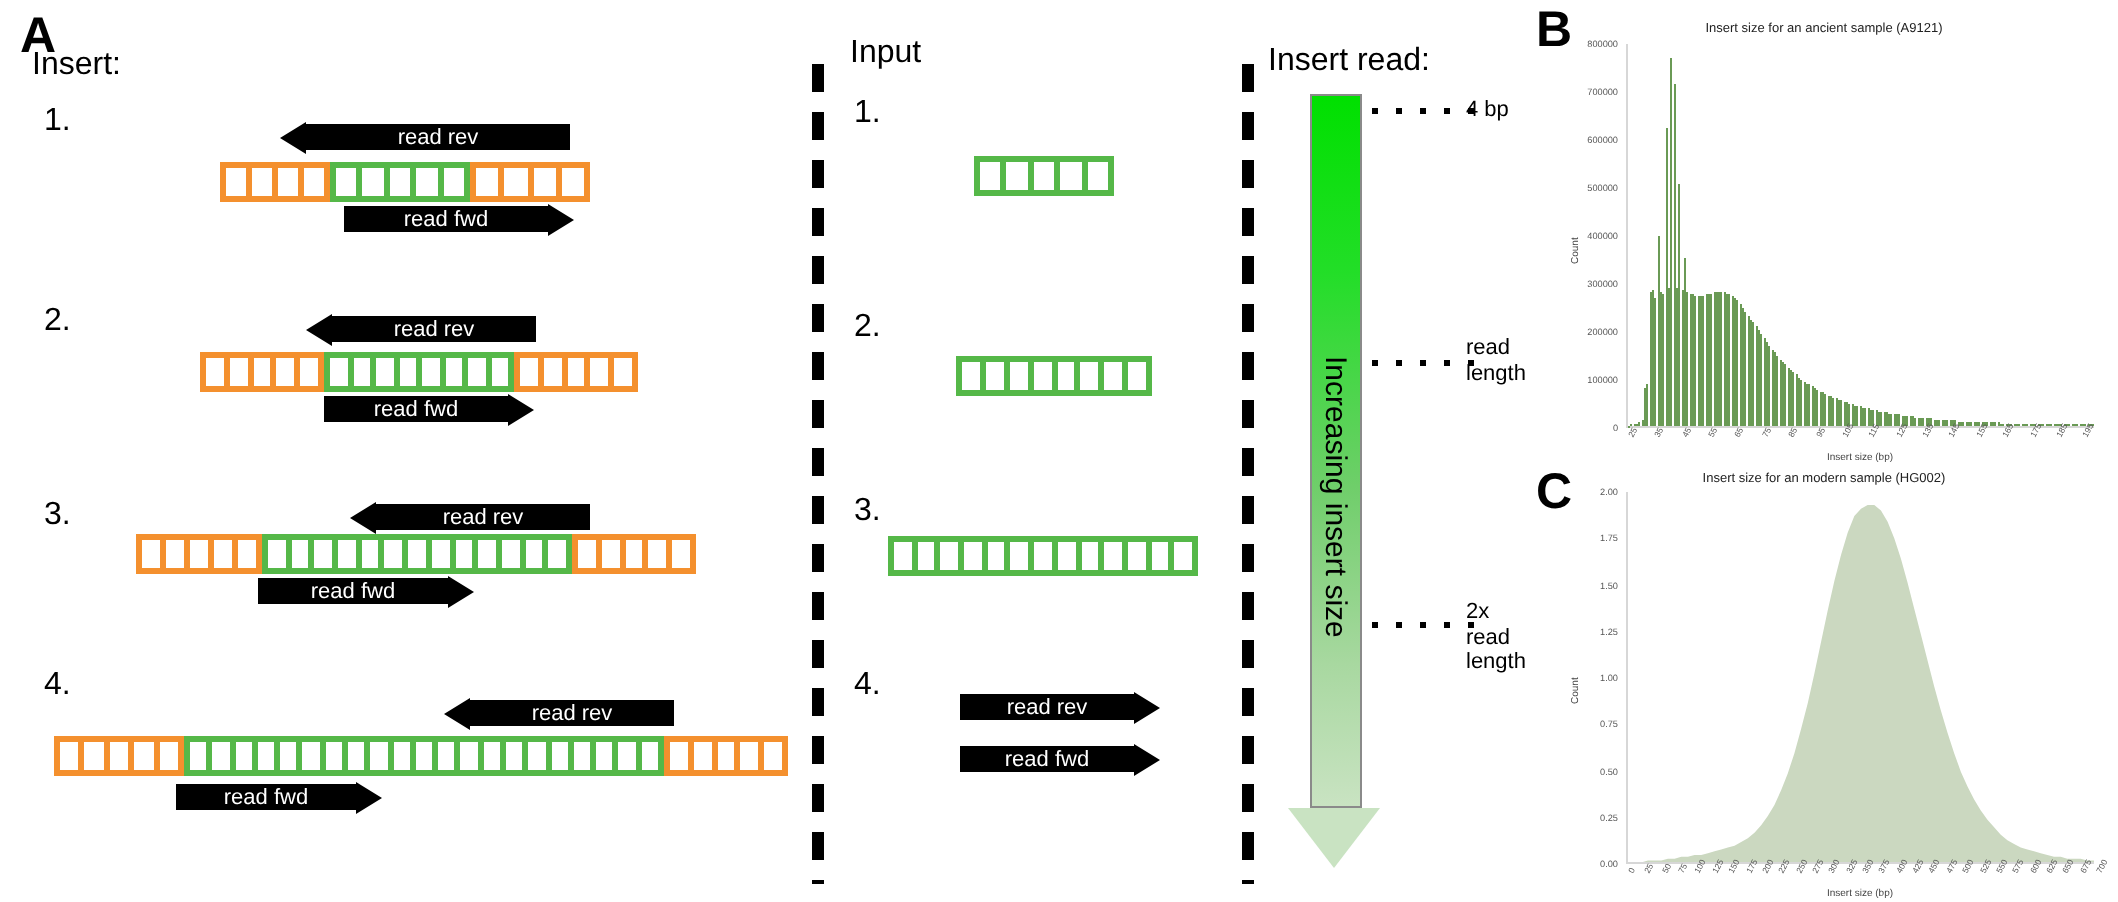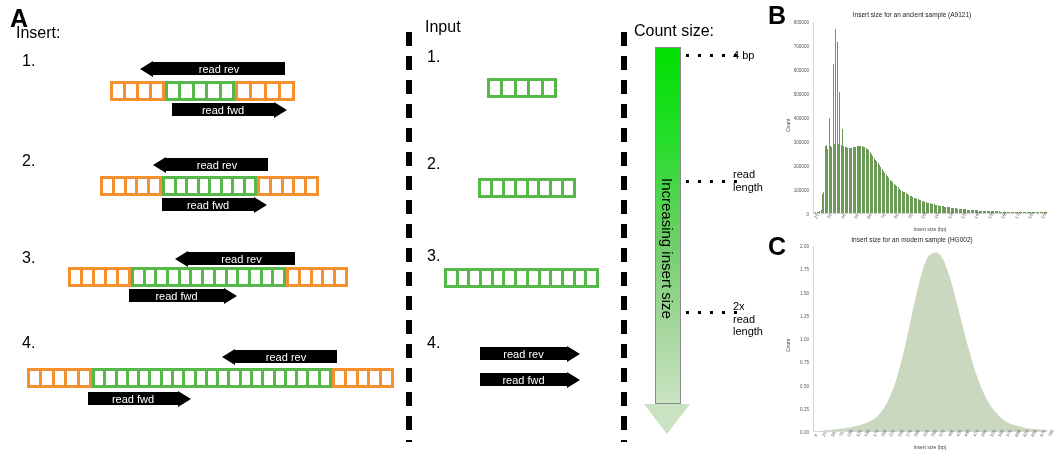--- a/index.html
+++ b/index.html
@@ -78,21 +78,21 @@
 </style>
 </head>
 <body>
 
 <div class="abs" id="panelA">
 
   <div class="abs panel-letter" style="left:10px;top:6px;">A</div>
 
   <div class="abs col-head" style="left:16px;top:24px;">Insert:</div>
   <div class="abs col-head" style="left:425px;top:18px;">Input</div>
-  <div class="abs col-head" style="left:634px;top:22px;">Count size:</div>
+  <div class="abs col-head" style="left:634px;top:22px;">Insert read:</div>
 
   <div class="vdash" style="left:406px;top:32px;height:410px;"></div>
   <div class="vdash" style="left:621px;top:32px;height:410px;"></div>
 
   <div class="abs row-num" style="left:22px;top:52px;">1.</div>
   <div class="arrow left" style="left:140px;top:60px;width:145px;">
     <div class="head"></div>
     <div class="shaft">
         <span class="lbl">read rev</span>
       </div>

